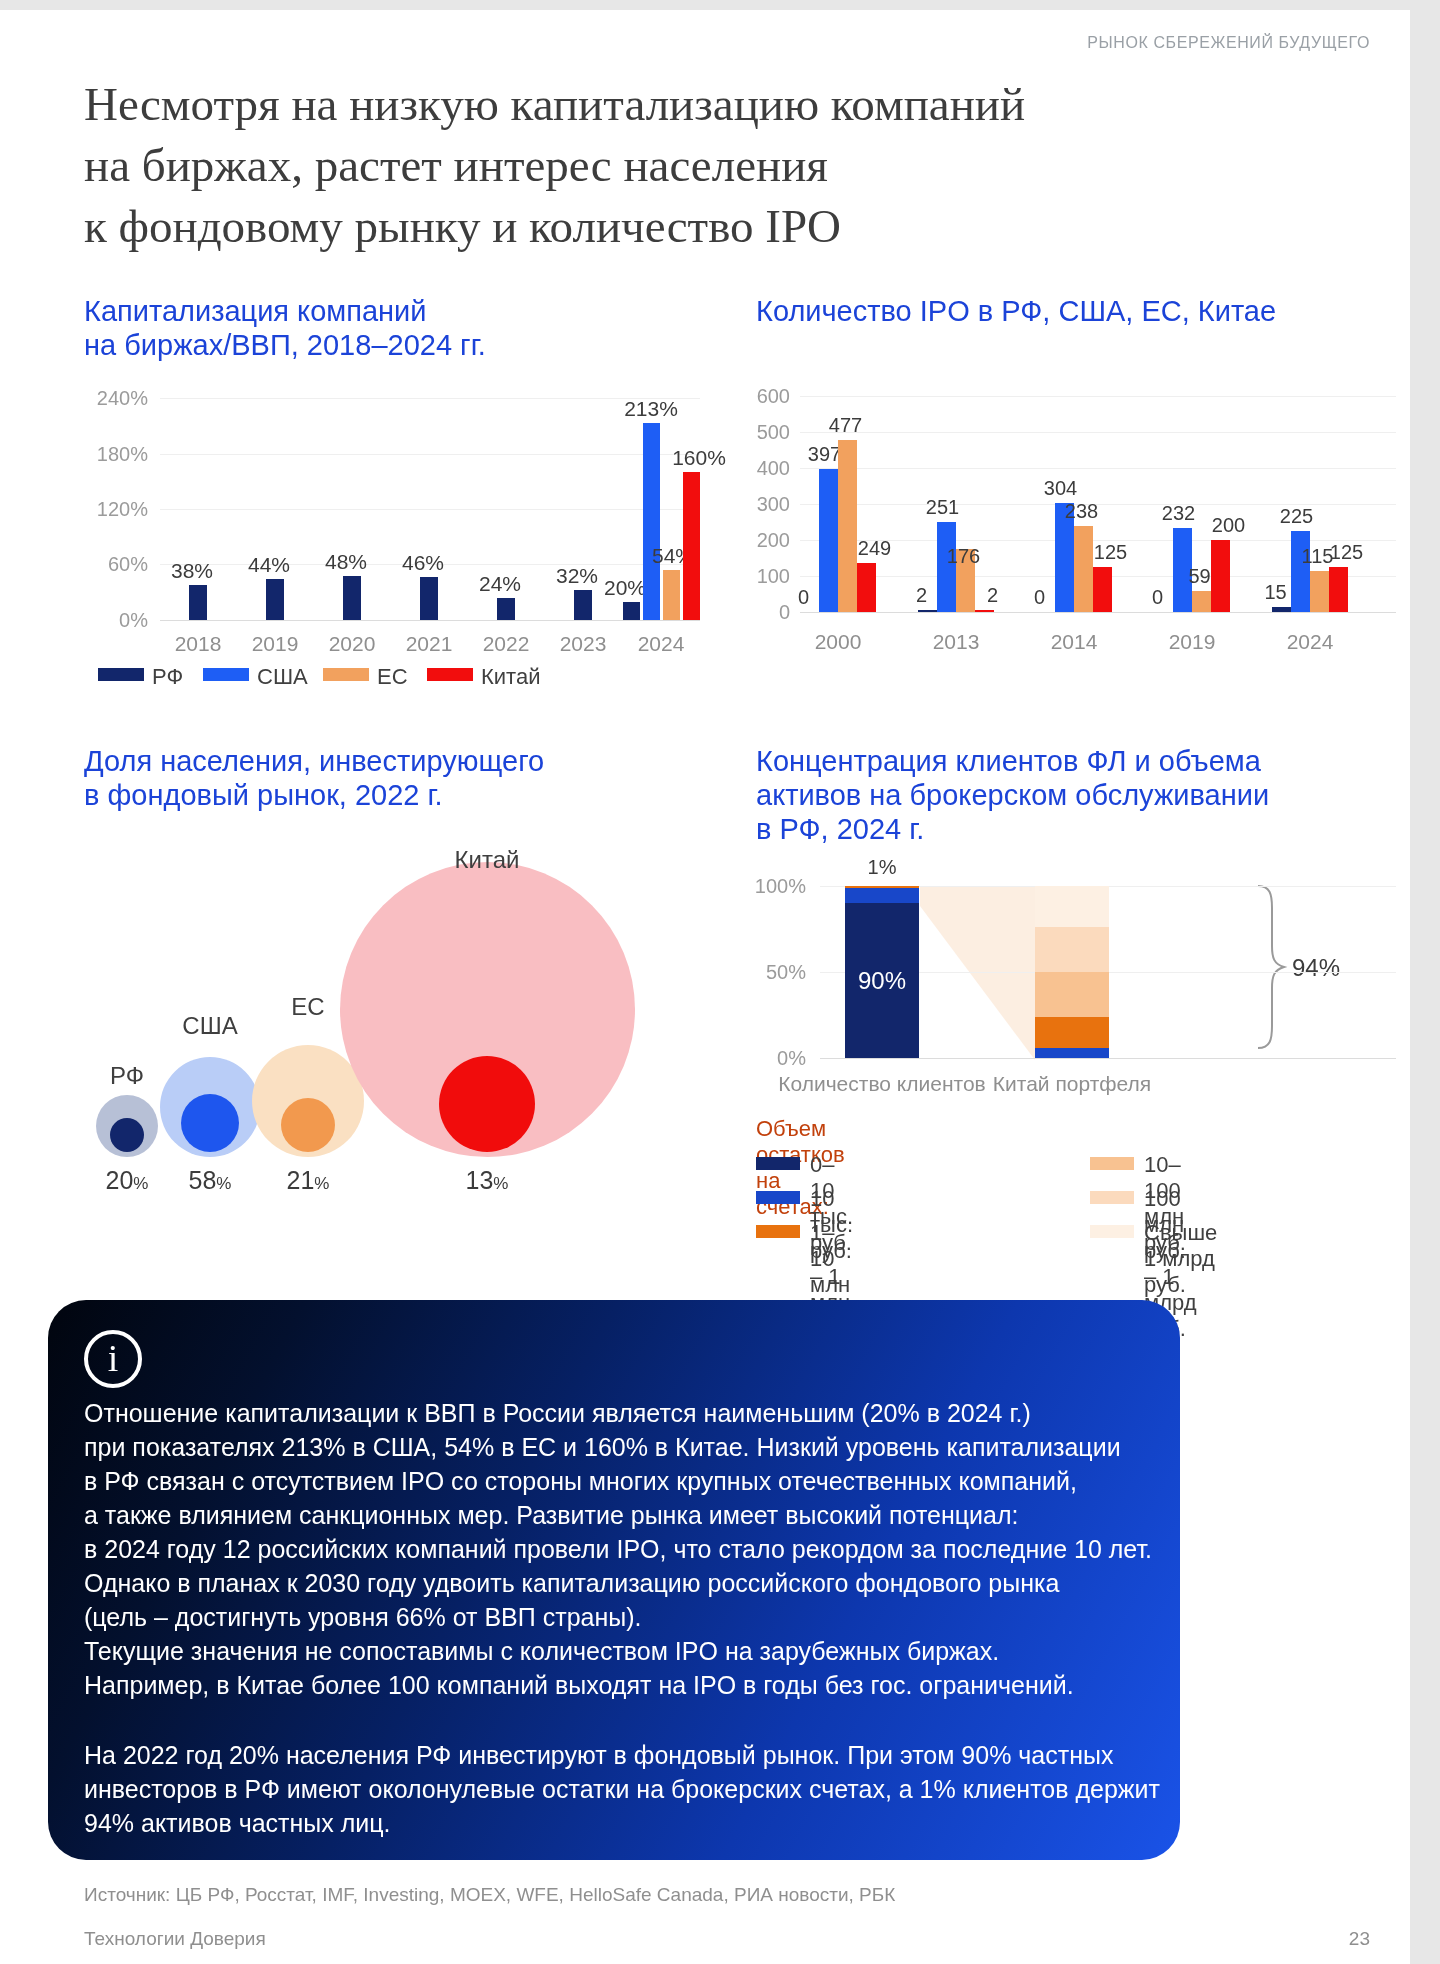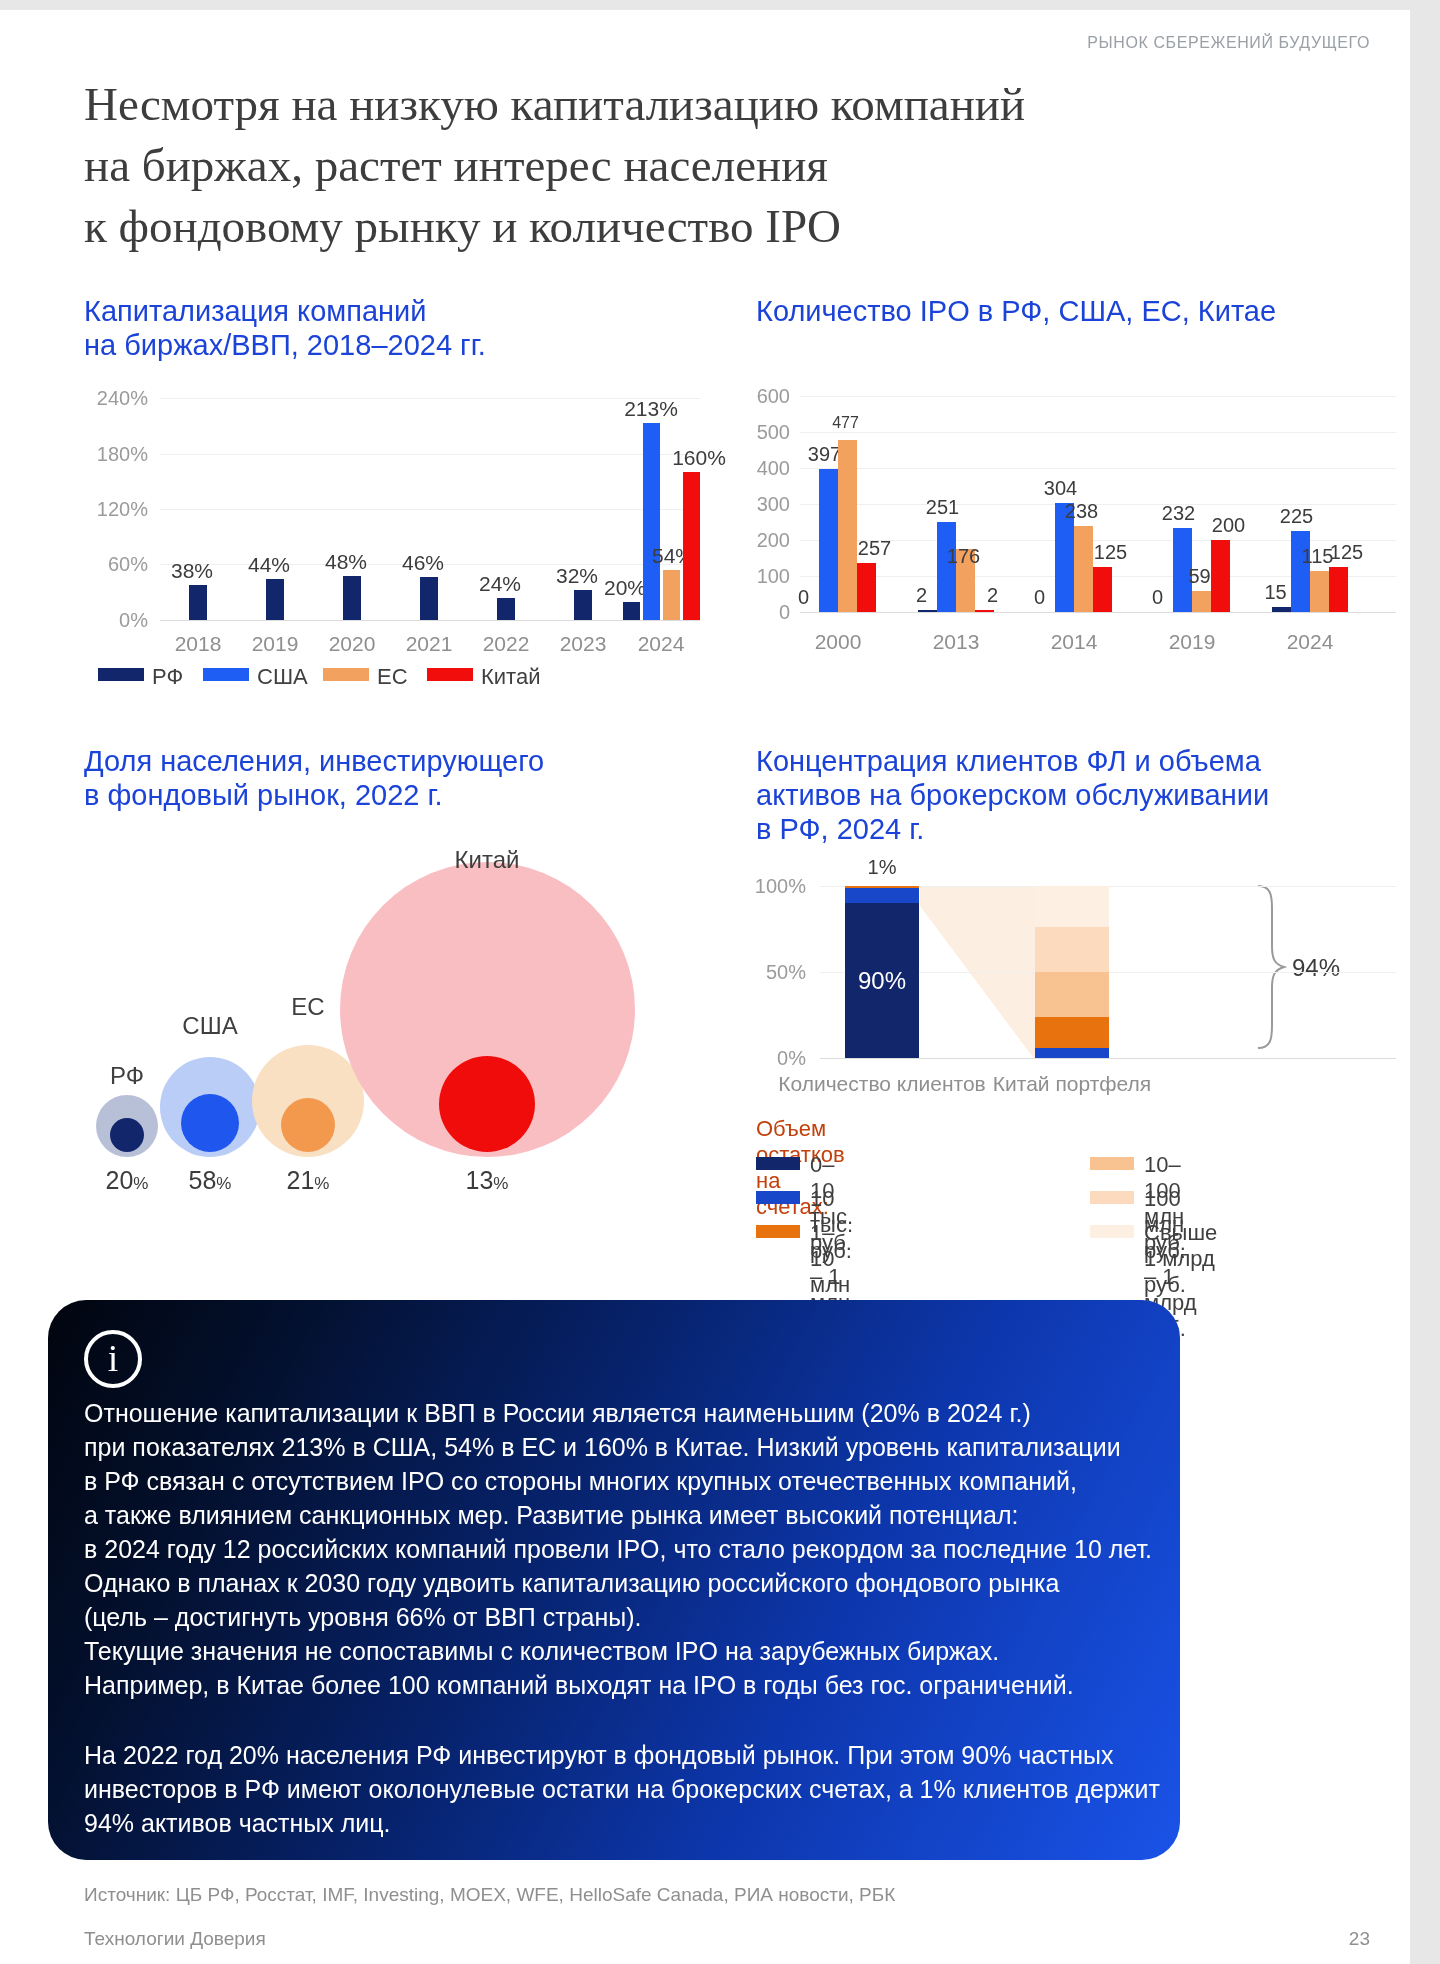--- a/index.html
+++ b/index.html
@@ -110,23 +110,23 @@
       <div class="grid" style="left: 800px; top: 540px; width: 596px;"></div>
       <div class="tick" style="left: 730px; top: 529px; width: 60px;">200</div>
       <div class="grid" style="left: 800px; top: 576px; width: 596px;"></div>
       <div class="tick" style="left: 730px; top: 565px; width: 60px;">100</div>
       <div class="baseline" style="left: 800px; top: 612px; width: 596px;"></div>
       <div class="tick" style="left: 730px; top: 601px; width: 60px;">0</div>
       <div class="vlabel" style="left: 771.5px; top: 586px; font-size: 20px;">0</div>
       <div style="position: absolute; left: 819px; top: 469.08px; width: 19px; height: 142.92px; background: rgb(30, 94, 245);"></div>
       <div class="vlabel" style="left: 792.5px; top: 443.08px; font-size: 20px;">397</div>
       <div style="position: absolute; left: 838px; top: 440.28px; width: 19px; height: 171.72px; background: rgb(242, 161, 94);"></div>
-      <div class="vlabel" style="left: 813.5px; top: 414.28px; font-size: 16px;">477</div>
+      <div class="vlabel" style="left: 813.5px; top: 414.28px; font-size: 20px;">477</div>
       <div style="position: absolute; left: 857px; top: 562.68px; width: 19px; height: 49.32px; background: rgb(242, 13, 13);"></div>
-      <div class="vlabel" style="left: 842.5px; top: 536.68px; font-size: 20px;">257</div>
+      <div class="vlabel" style="left: 842.5px; top: 536.68px; font-size: 20px;">249</div>
       <div class="cat" style="left: 778px; top: 630px; width: 120px;">2000</div>
       <div style="position: absolute; left: 918px; top: 610px; width: 19px; height: 2px; background: rgb(18, 38, 107);"></div>
       <div class="vlabel" style="left: 889.5px; top: 584px; font-size: 20px;">2</div>
       <div style="position: absolute; left: 937px; top: 521.64px; width: 19px; height: 90.36px; background: rgb(30, 94, 245);"></div>
       <div class="vlabel" style="left: 910.5px; top: 495.64px; font-size: 20px;">251</div>
       <div style="position: absolute; left: 956px; top: 548.64px; width: 19px; height: 63.36px; background: rgb(242, 161, 94);"></div>
       <div class="vlabel" style="left: 931.5px; top: 522.64px; font-size: 20px; margin-top: 22px;">176</div>
       <div style="position: absolute; left: 975px; top: 610px; width: 19px; height: 2px; background: rgb(242, 13, 13);"></div>
       <div class="vlabel" style="left: 960.5px; top: 584px; font-size: 20px;">2</div>
       <div class="cat" style="left: 896px; top: 630px; width: 120px;">2013</div>

